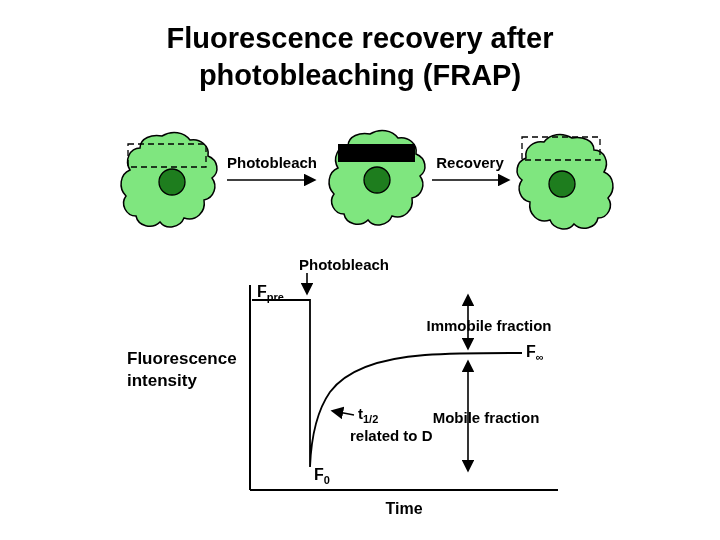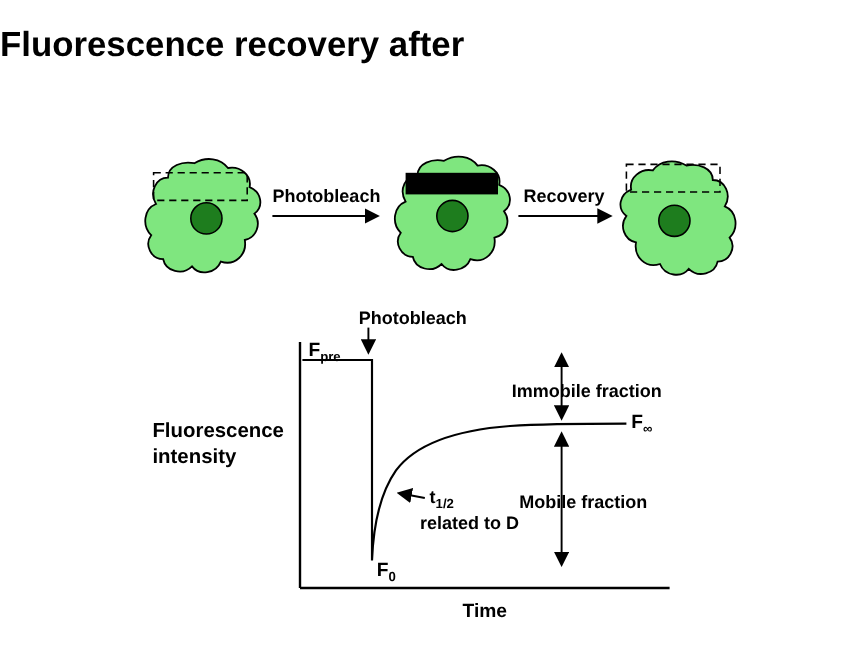--- a/index.html
+++ b/index.html
@@ -1,37 +1,38 @@
 <!DOCTYPE html>
 <html><head>
 <meta charset="utf-8">
 <style>
   html,body{margin:0;padding:0;background:#ffffff;}
   .slide{
     position:relative;width:720px;height:540px;background:#ffffff;overflow:hidden;
     font-family:"Liberation Sans",sans-serif;color:#000;
   }
   .title{
-    position:absolute;top:20px;left:0;width:100%;
+    position:absolute;top:20px;left:0;width:100%;text-align:center;
     font-weight:bold;font-size:29px;line-height:37px;color:#000;
   }
   svg.diagram{position:absolute;left:0;top:110px;}
   svg text{font-family:"Liberation Sans",sans-serif;font-weight:bold;fill:#000;}
   .fs15{font-size:15px}
   .fs16{font-size:16px}
   .fs17{font-size:17px}
   .sub{font-size:11px}
 </style>
 </head>
 <body>
 
 <div class="slide">
 
   <div class="title">
     <div>Fluorescence recovery after</div>
+    <div>photobleaching (FRAP)</div>
   </div>
 
   <svg class="diagram" width="720" height="430" viewBox="0 110 720 430">
     <defs>
       <path id="blobShape" d="M 40 8 C 50 2 62 4 68 12 C 78 10 88 18 86 28 C 96 32 98 44 90 50 C 96 58 92 70 82 72 C 84 84 74 94 62 90 C 58 100 44 102 38 94 C 30 102 16 98 14 88 C 4 88 -2 76 4 68 C -4 60 -2 46 8 42 C 2 32 8 20 18 20 C 18 10 30 6 40 8 Z"></path>
       <marker id="arrh" viewBox="0 0 10 10" refX="8" refY="5" markerWidth="8" markerHeight="8" orient="auto-start-reverse">
         <path d="M0,0 L10,5 L0,10 Z" fill="#000"></path>
       </marker>
     </defs>
 

